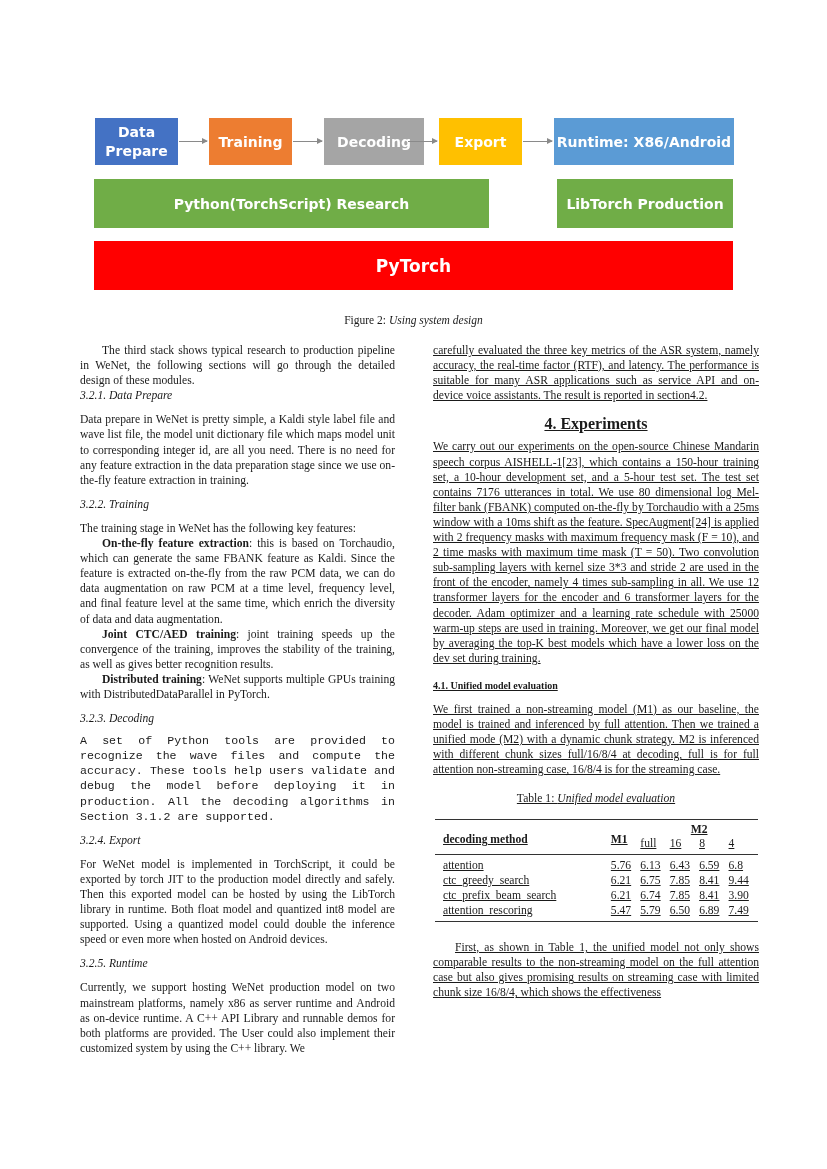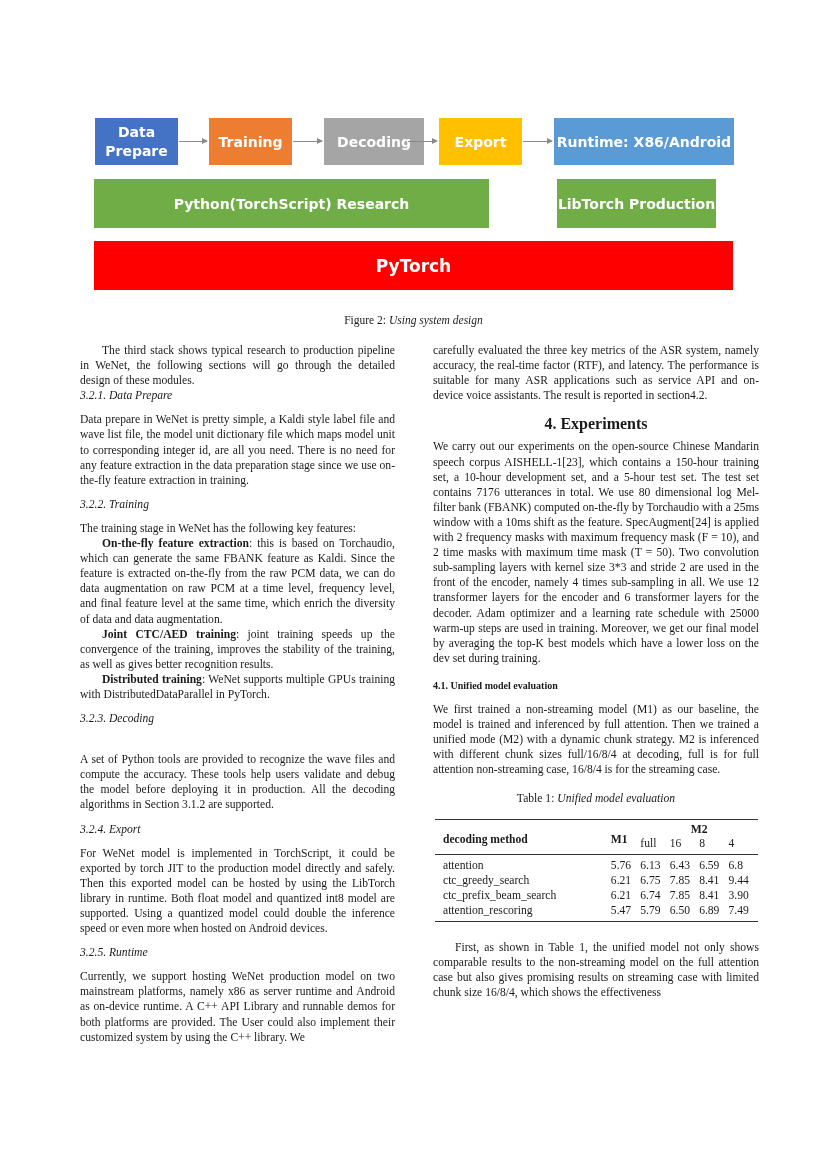--- a/index.html
+++ b/index.html
@@ -37,46 +37,46 @@
   <div class="arrow" style="left:179px;top:141px;width:28px;"></div>
   <div class="box b1" style="left:209px;top:118px;width:83px;height:47px;background:#ED7D31;">Training</div>
   <div class="arrow" style="left:293px;top:141px;width:29px;"></div>
   <div class="box b1" style="left:324px;top:118px;width:100px;height:47px;background:#A5A5A5;">Decoding</div>
   <div class="arrow" style="left:408px;top:141px;width:29px;"></div>
   <div class="box b1" style="left:439px;top:118px;width:83px;height:47px;background:#FFC000;">Export</div>
   <div class="arrow" style="left:523px;top:141px;width:29px;"></div>
   <div class="box b1" style="left:554px;top:118px;width:180px;height:47px;background:#5B9BD5;">Runtime: X86/Android</div>
 
   <div class="box b1" style="left:94px;top:179px;width:395px;height:49px;background:#70AD47;">Python(TorchScript) Research</div>
-  <div class="box b1" style="left:557px;top:179px;width:159px;height:49px;background:#70AD47;">LibTorch Production</div>
+  <div class="box b1" style="left:557px;top:179px;width:176px;height:49px;background:#70AD47;">LibTorch Production</div>
   <div class="box" style="left:94px;top:241px;width:639px;height:49px;background:#FF0000;font-size:17px;">PyTorch</div>
 </div>
 
 <div class="caption">
   <span>Figure 2: </span><i>Using system design</i>
 </div>
 
 <div class="col" style="left:80px;top:343px;width:315px;">
   <p class="indent">The third stack shows typical research to production pipeline in WeNet, the following sections will go through the detailed design of these modules.</p>
   <p class="sub" style="">3.2.1. Data Prepare</p>
   <p style="margin-top:9px;">Data prepare in WeNet is pretty simple, a Kaldi style label file and wave list file, the model unit dictionary file which maps model unit to corresponding integer id, are all you need. There is no need for any feature extraction in the data preparation stage since we use on-the-fly feature extraction in training.</p>
   <p class="sub" style="margin-top:9px;">3.2.2. Training</p>
   <p style="margin-top:9px;">The training stage in WeNet has the following key features:</p>
   <p class="indent"><b>On-the-fly feature extraction</b><span>: this is based on Torchaudio, which can generate the same FBANK feature as Kaldi. Since the feature is extracted on-the-fly from the raw PCM data, we can do data augmentation on raw PCM at a time level, frequency level, and final feature level at the same time, which enrich the diversity of data and data augmentation.</span></p>
   <p class="indent"><b>Joint CTC/AED training</b><span>: joint training speeds up the convergence of the training, improves the stability of the training, as well as gives better recognition results.</span></p>
   <p class="indent"><b>Distributed training</b><span>: WeNet supports multiple GPUs training with DistributedDataParallel in PyTorch.</span></p>
   <p class="sub" style="margin-top:9px;">3.2.3. Decoding</p>
-  <p style="margin-top:26px;">A set of Python tools are provided to recognize the wave files and compute the accuracy. These tools help users validate and debug the model before deploying it in production. All the decoding algorithms in Section 3.1.2 are supported.</p>
+  <p style="margin-top:7px;font-family:Liberation Mono, monospace;">A set of Python tools are provided to recognize the wave files and compute the accuracy. These tools help users validate and debug the model before deploying it in production. All the decoding algorithms in Section 3.1.2 are supported.</p>
   <p class="sub" style="margin-top:9px;">3.2.4. Export</p>
   <p style="margin-top:9px;">For WeNet model is implemented in TorchScript, it could be exported by torch JIT to the production model directly and safely. Then this exported model can be hosted by using the LibTorch library in runtime. Both float model and quantized int8 model are supported. Using a quantized model could double the inference speed or even more when hosted on Android devices.</p>
   <p class="sub" style="margin-top:9px;">3.2.5. Runtime</p>
   <p style="margin-top:9px;">Currently, we support hosting WeNet production model on two mainstream platforms, namely x86 as server runtime and Android as on-device runtime. A C++ API Library and runnable demos for both platforms are provided. The User could also implement their customized system by using the C++ library. We</p>
 </div>
 
-<div class="col" style="left:433px;top:343px;width:326px;">
+<div class="col" style="left:433px;top:343px;width:326px;text-decoration:underline;">
   <p>carefully evaluated the three key metrics of the ASR system, namely accuracy, the real-time factor (RTF), and latency. The performance is suitable for many ASR applications such as service API and on-device voice assistants. The result is reported in section4.2.</p>
   <p class="sec" style="margin-top:13px;margin-bottom:8px;">4. Experiments</p>
   <p>We carry out our experiments on the open-source Chinese Mandarin speech corpus AISHELL-1[23], which contains a 150-hour training set, a 10-hour development set, and a 5-hour test set. The test set contains 7176 utterances in total. We use 80 dimensional log Mel-filter bank (FBANK) computed on-the-fly by Torchaudio with a 25ms window with a 10ms shift as the feature. SpecAugment[24] is applied with 2 frequency masks with maximum frequency mask (F = 10), and 2 time masks with maximum time mask (T = 50). Two convolution sub-sampling layers with kernel size 3*3 and stride 2 are used in the front of the encoder, namely 4 times sub-sampling in all. We use 12 transformer layers for the encoder and 6 transformer layers for the decoder. Adam optimizer and a learning rate schedule with 25000 warm-up steps are used in training. Moreover, we get our final model by averaging the top-K best models which have a lower loss on the dev set during training.</p>
   <p class="subsec" style="margin-top:12px;">4.1. Unified model evaluation</p>
   <p style="margin-top:9px;">We first trained a non-streaming model (M1) as our baseline, the model is trained and inferenced by full attention. Then we trained a unified mode (M2) with a dynamic chunk strategy. M2 is inferenced with different chunk sizes full/16/8/4 at decoding, full is for full attention non-streaming case, 16/8/4 is for the streaming case.</p>
   <p class="tcap" style="margin-top:14px;"><span>Table 1: </span><i>Unified model evaluation</i></p>
 
   <table style="margin-top:12px;margin-left:2px;">
     <tbody>
         <tr class="tb-top">

